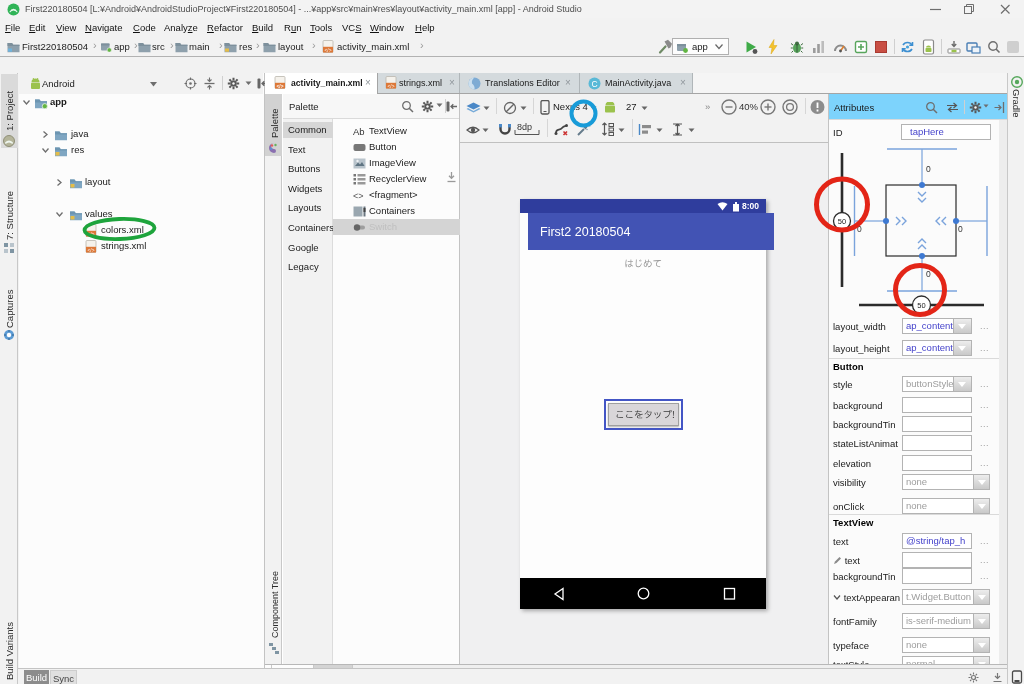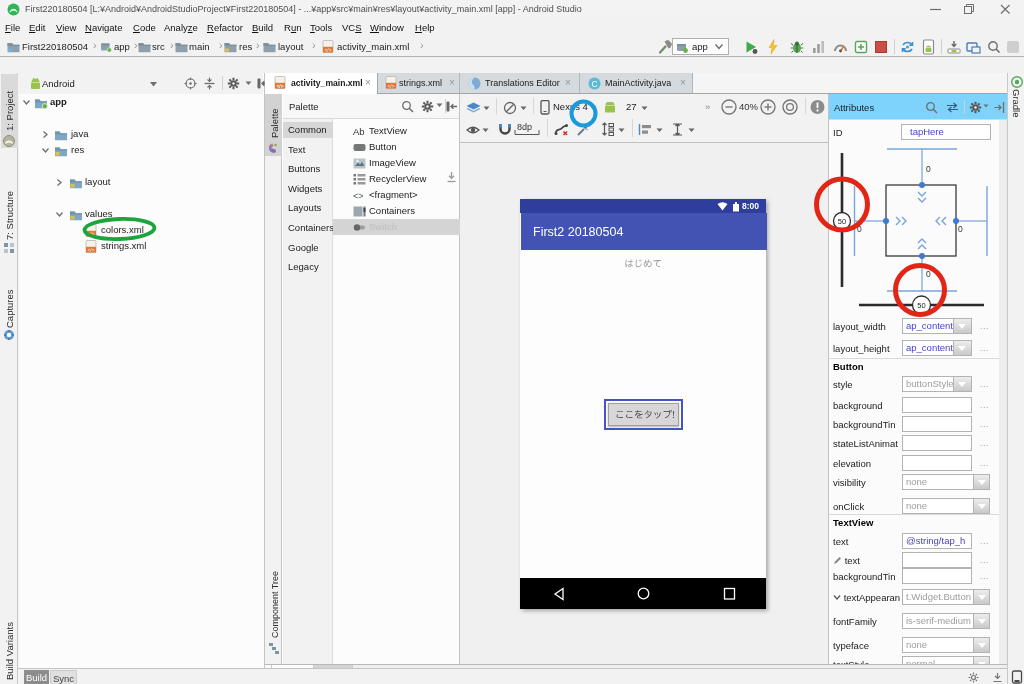--- a/index.html
+++ b/index.html
@@ -53,21 +53,21 @@
 .pcat { position:absolute; left:0; width:50px; height:16px; line-height:16px; padding-left:5px; font-size:9.5px; color:#1a1a1a; }
 #palitems { position:absolute; left:50px; top:25px; width:127px; height:545px; }
 .pitem { position:absolute; left:0; width:127px; height:16px; }
 .pitem span.t { position:absolute; left:36px; top:2px; font-size:9.5px; color:#1a1a1a; white-space:nowrap; }
 
 #design { position:absolute; left:195px; top:21px; width:368px; height:570px; background:#f0f0f1; }
 #dtool { position:absolute; left:0; top:0; width:368px; height:49px; background:#f2f2f2; border-bottom:1px solid #c0c0c0; }
 
 #phone { position:absolute; left:60px; top:105px; width:246px; height:410px; background:#fdfdfd; box-shadow:2px 2px 4px rgba(0,0,0,0.3); }
 #pstatus { position:absolute; left:0; top:0; width:246px; height:14px; background:#2f3d9d; }
-#pappbar { position:absolute; left:1px; top:14px; width:246px; height:37px; background:#4253b4; }
+#pappbar { position:absolute; left:8px; top:14px; width:246px; height:37px; background:#4253b4; }
 #pnav { position:absolute; left:0; top:379px; width:246px; height:31px; background:#000; }
 
 #attrs { position:absolute; left:563px; top:21px; width:179px; height:570px; background:#fbfbfb; border-left:1px solid #c3c3c3; overflow:hidden; }
 #attrhead { position:absolute; left:0; top:0; width:179px; height:26px; background:#7dd3fc; border-bottom:1px solid #dadada; }
 .arow { position:absolute; left:0; width:179px; height:16px; }
 .alabel { position:absolute; left:4px; top:3px; font-size:9.5px; color:#1a1a1a; white-space:nowrap; }
 .afield { position:absolute; top:0; height:16px; background:#fff; border:1px solid #b3b3b3; font-size:9.5px; line-height:14px; padding-left:3px; white-space:nowrap; overflow:hidden; }
 .afield.blue { color:#4543cb; }
 .afield.gray { color:#9d9d9d; }
 .dbtn { position:absolute; top:0; width:19px; height:16px; background:linear-gradient(#ededed,#c9c9c9); border:1px solid #b3b3b3; }

